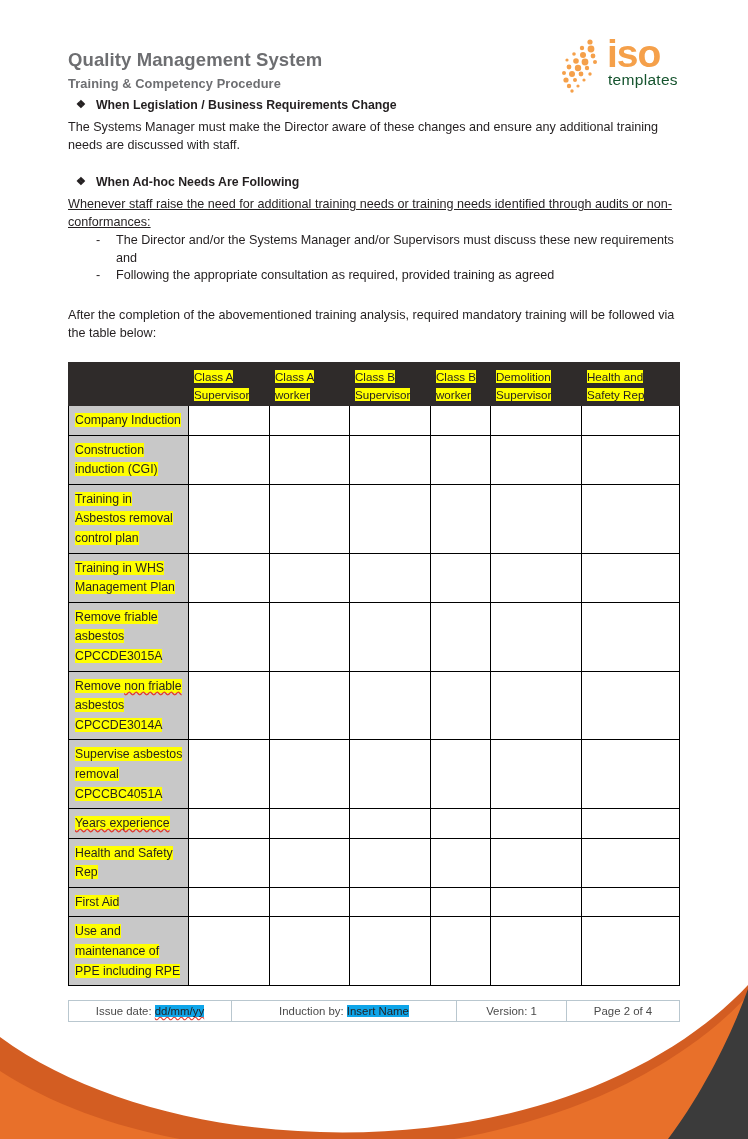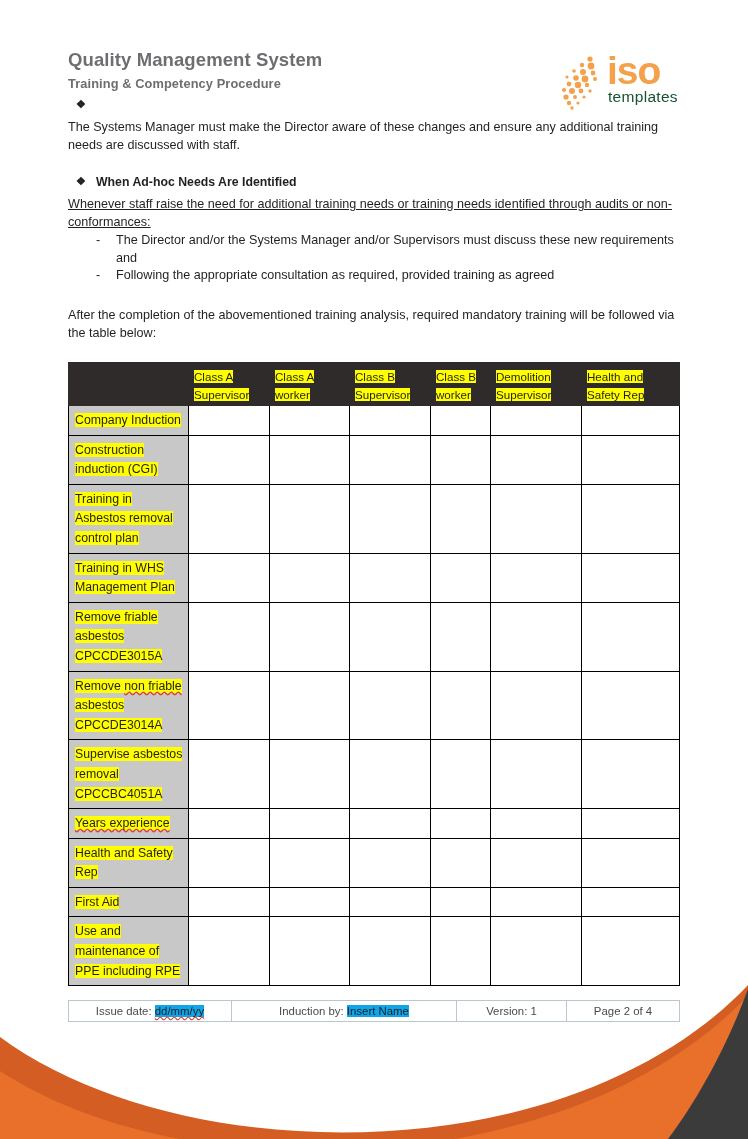--- a/index.html
+++ b/index.html
@@ -37,21 +37,21 @@
     font-size: 12.8px;
     font-weight: bold;
     color: #6d6e71;
     letter-spacing: .1px;
   }
 
   
   #brand-logo {
     position: absolute;
     left: 560px; top: 18px;
-    width: 128px; height: 64px; margin-top: 17px;
+    width: 128px; height: 64px;
   }
   #logo-dots { position: absolute; left: 0; top: 4px; }
   #logo-wordmark {
     position: absolute;
     left: 47px; top: 0px;
     font-size: 39px;
     font-weight: bold;
     color: #f5a04a;
     letter-spacing: -1px;
     line-height: 40px;
@@ -213,29 +213,30 @@
       </g>
     </svg>
     <div id="logo-wordmark">iso</div>
     <div id="logo-subword">templates</div>
   </div>
 </div>
 
 <div class="body-block" style="top:98px;">
   <div class="bullet-head">
     <span class="bullet-glyph">❖</span>
+    <span>When Legislation / Business Requirements Change</span>
   </div>
 </div>
 
 <div class="body-block para" style="top:119px;">The Systems Manager must make the Director aware of these changes and ensure any additional training needs are discussed with staff.</div>
 
 <div class="body-block" style="top:175px;">
   <div class="bullet-head">
     <span class="bullet-glyph">❖</span>
-    <span>When Ad-hoc Needs Are Identified</span>
+    <span>When Ad-hoc Needs Are Following</span>
   </div>
 </div>
 
 <div class="body-block para" style="top:196px;text-decoration:underline;">Whenever staff raise the need for additional training needs or training needs identified through audits or non-conformances:</div>
 
 <ul class="body-block dash-list" style="top:232px;">
   <li>
     <span class="dash-glyph">-</span>
     <span>The Director and/or the Systems Manager and/or Supervisors must discuss these new requirements and</span>
   </li>

